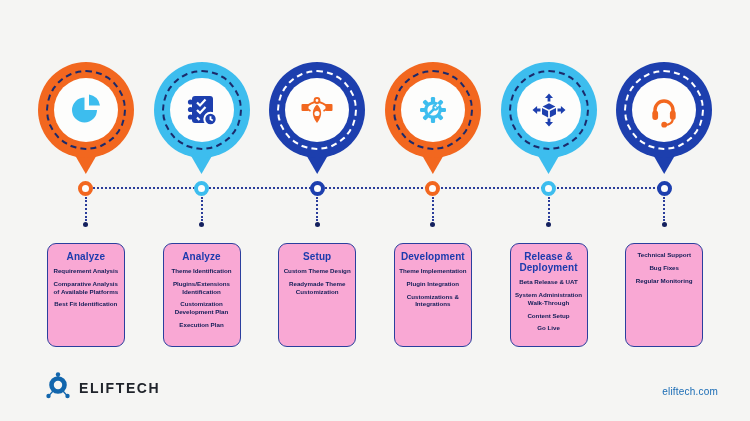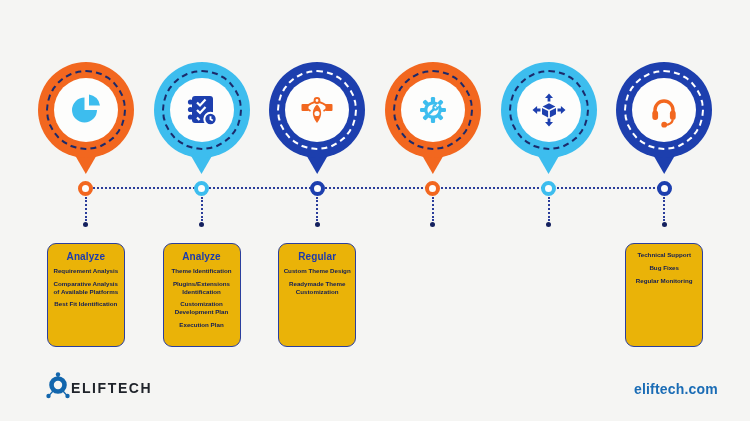--- a/index.html
+++ b/index.html
@@ -99,21 +99,21 @@
     width:5px;height:5px;
     margin-left:-2.5px;
     border-radius:50%;
     background:#14205e;
   }
   
   .card{
     width:78px;
     height:104px;
     box-sizing:border-box;
-    background:#eab308;
+    background:#f9a8d4;
     border:1.6px solid #2b3f9e;
     border-radius:9px;
     padding:7px 4px 4px 4px;
     text-align:center;
   }
   .card-title{
     color:#1c3bad;
     font-weight:700;
     font-size:10px;
     line-height:1.12;
@@ -124,34 +124,34 @@
     color:#101c56;
     font-weight:700;
     font-size:6.2px;
     line-height:1.25;
   }
   .card-item + .card-item{margin-top:5px;}
   
   .footer-logo{
     position:absolute;
     left:45px;bottom:17px;
-    display:flex;align-items:center;
+    display:flex;align-items:center;gap:8px;
   }
   .logo-text{
     color:#20242b;
     font-weight:700;
     font-size:14px;
     letter-spacing:1.6px;
   }
   .footer-site{
     position:absolute;
     right:32px;bottom:24px;
     color:#1a6cb5;
-    font-weight:700;
-    font-size:14px;
+    font-weight:400;
+    font-size:10px;
     letter-spacing:.2px;
   }
 </style>
 </head>
 <body style="background: rgb(245, 245, 243);">
 
 <div class="canvas">
   <div class="timeline-hline"></div>
   <div class="stages-row" id="stages-row">
       <div class="stage-col" style="--band: #f2671f; --dash: #1b2a6b; --icon: #3dbdee;">
@@ -239,21 +239,21 @@
               </span>
         </div>
       </div>
     </div>
     <div class="node-row">
       <div class="node-ring"></div>
       <div class="node-vline"></div>
       <div class="node-dot"></div>
     </div>
     <div class="card">
-      <div class="card-title">Regular</div>
+      <div class="card-title">Setup</div>
       <div class="card-items">
             <div class="card-item">Custom Theme Design</div>
             <div class="card-item">Readymade Theme Customization</div>
           </div>
     </div>
   </div>
       <div class="stage-col" style="--band: #f2671f; --dash: #1b2a6b; --icon: #3dbdee;">
     <div class="marker-wrap">
       <div class="balloon-tip"></div>
       <div class="balloon">
@@ -275,20 +275,28 @@
     </svg>
               </span>
         </div>
       </div>
     </div>
     <div class="node-row">
       <div class="node-ring"></div>
       <div class="node-vline"></div>
       <div class="node-dot"></div>
     </div>
+    <div class="card">
+      <div class="card-title">Development</div>
+      <div class="card-items">
+            <div class="card-item">Theme Implementation</div>
+            <div class="card-item">Plugin Integration</div>
+            <div class="card-item">Customizations &amp; Integrations</div>
+          </div>
+    </div>
   </div>
       <div class="stage-col" style="--band: #3dbdee; --dash: #1b2a6b; --icon: #1d3fae;">
     <div class="marker-wrap">
       <div class="balloon-tip"></div>
       <div class="balloon">
         <div class="dash-ring"></div>
         <div class="inner-circle">
           <span class="stage-icon">
                 <svg width="36" height="36" viewBox="0 0 36 36" fill="currentColor">
       <path d="M18 1.5 l4 4.6 h-2.6 v3.4 h-2.8 V6.1 h-2.6 Z"></path>
@@ -300,20 +308,29 @@
       <path d="M25 16 v6.3 l-6.1 3.1 v-6.3 Z"></path>
     </svg>
               </span>
         </div>
       </div>
     </div>
     <div class="node-row">
       <div class="node-ring"></div>
       <div class="node-vline"></div>
       <div class="node-dot"></div>
+    </div>
+    <div class="card">
+      <div class="card-title">Release &amp; Deployment</div>
+      <div class="card-items">
+            <div class="card-item">Beta Release &amp; UAT</div>
+            <div class="card-item">System Administration Walk-Through</div>
+            <div class="card-item">Content Setup</div>
+            <div class="card-item">Go Live</div>
+          </div>
     </div>
   </div>
       <div class="stage-col" style="--band: #1d3fae; --dash: #ffffff; --icon: #f2671f;">
     <div class="marker-wrap">
       <div class="balloon-tip"></div>
       <div class="balloon">
         <div class="dash-ring"></div>
         <div class="inner-circle">
           <span class="stage-icon">
                 <svg width="36" height="36" viewBox="0 0 36 36" fill="currentColor">

